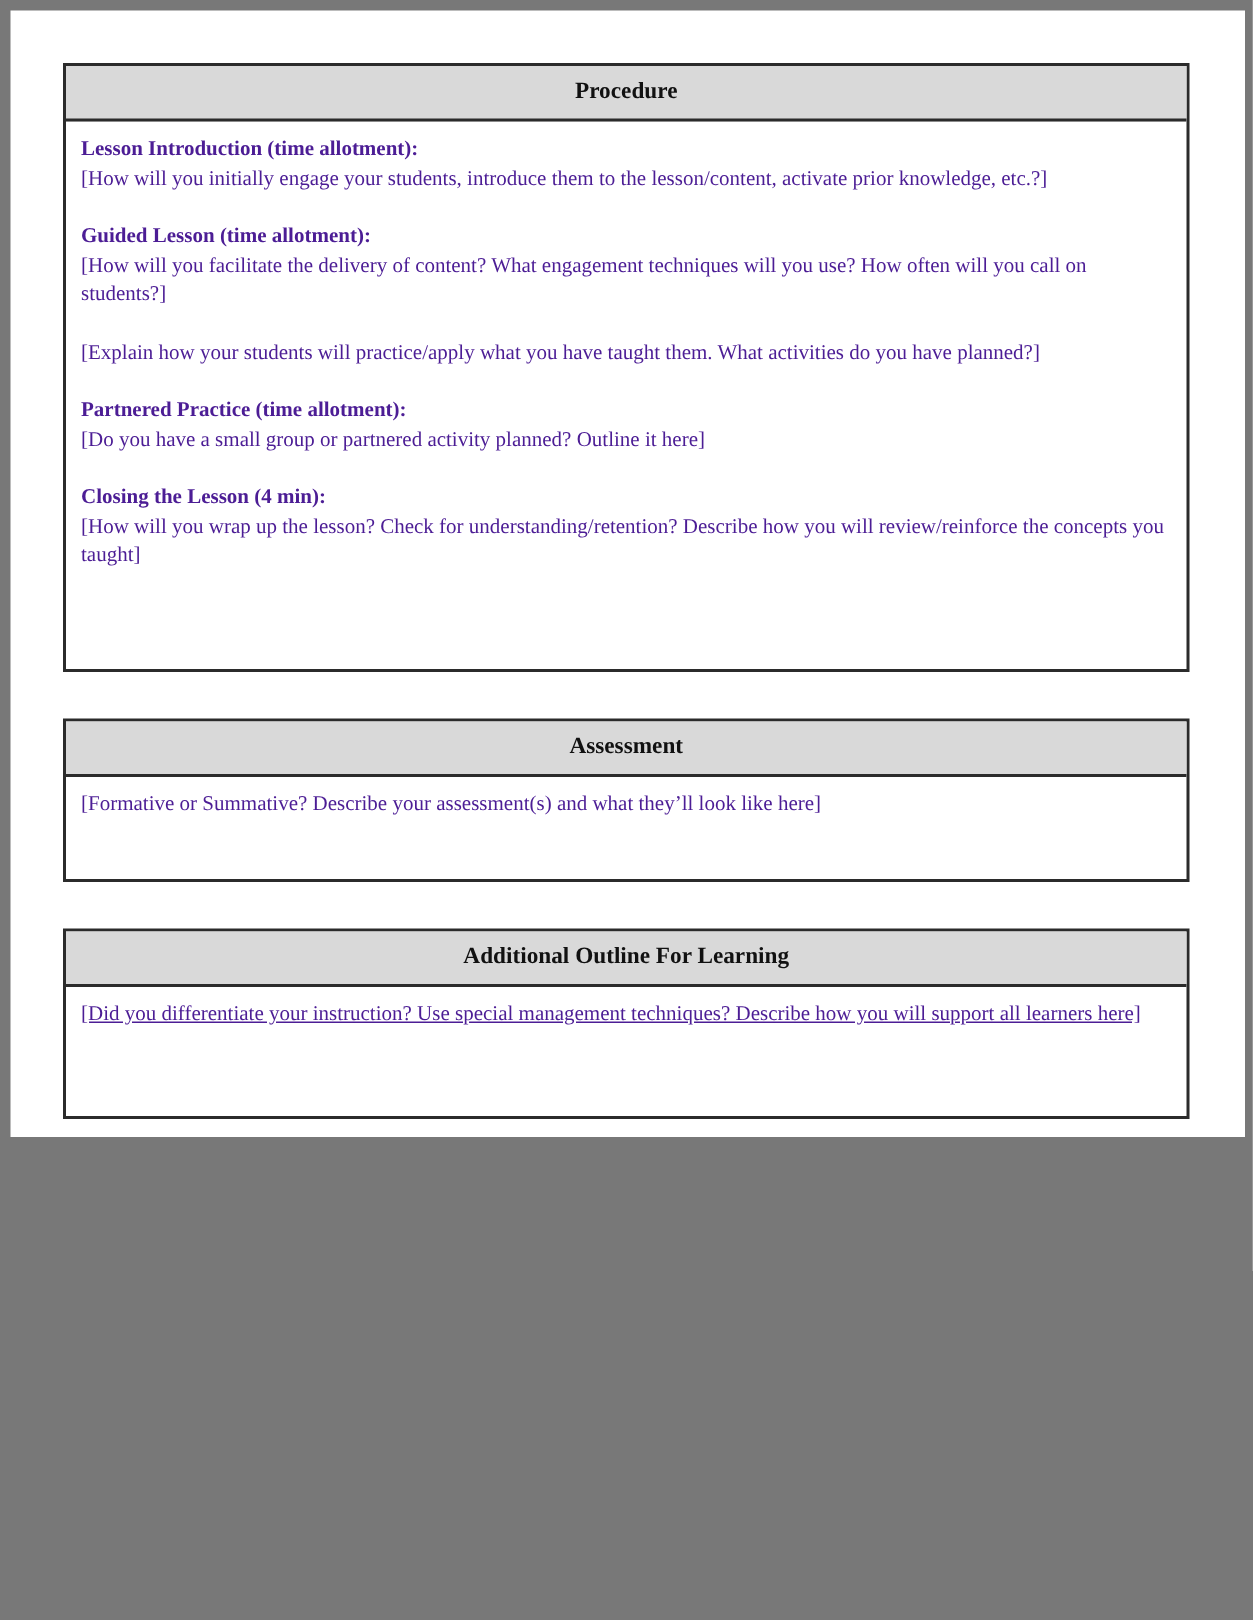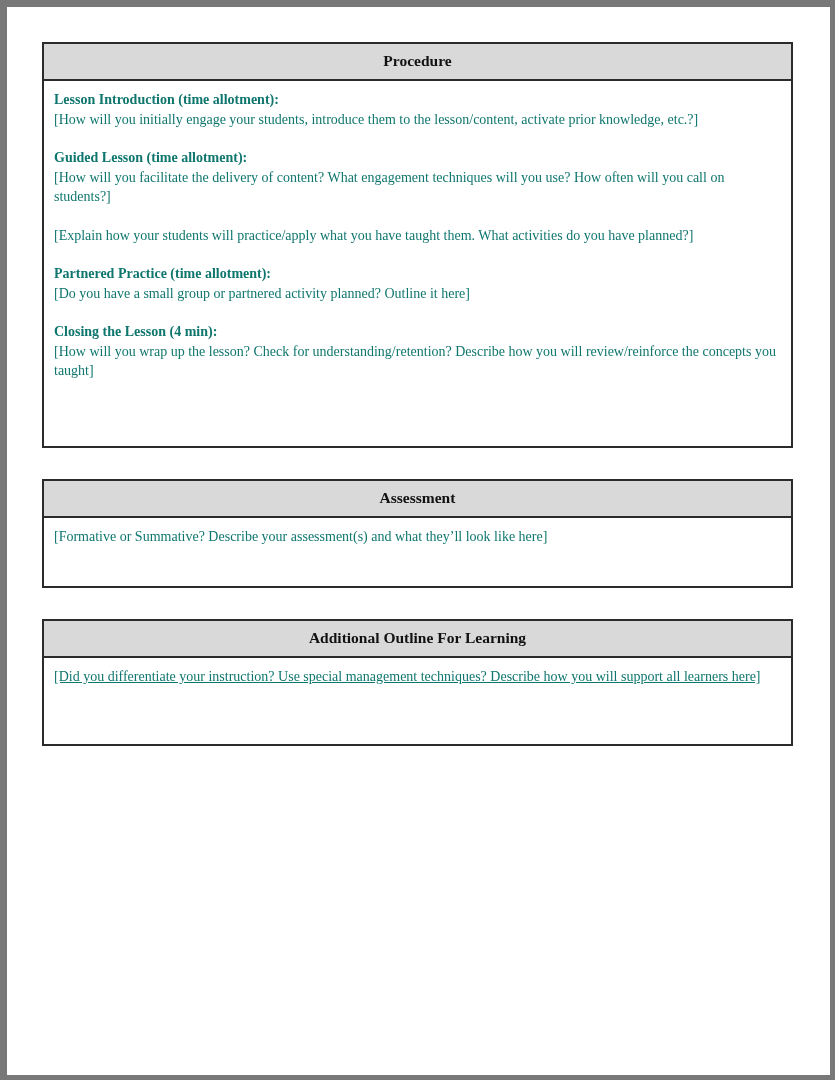--- a/index.html
+++ b/index.html
@@ -9,21 +9,21 @@
     height: 1080px;
     background: #787878;
     font-family: "Liberation Serif", "DejaVu Serif", serif;
     overflow: hidden;
   }
   .page {
     position: absolute;
     left: 7px;
     top: 7px;
     width: 823px;
-    height: 1068px;
+    height: 751px;
     background: #ffffff;
     box-sizing: border-box;
   }
   .content {
     position: absolute;
     left: 35px;
     top: 35px;
     width: 751px;
   }
   .section {
@@ -38,21 +38,21 @@
     text-align: center;
     font-weight: bold;
     font-size: 15.5px;
     color: #111111;
     padding: 8px 0 9px 0;
   }
   .section-body {
     padding: 9px 10px 8px 10px;
     font-size: 14px;
     line-height: 19.5px;
-    color: #0f766e;
+    color: #4c1d95;
   }
   .section-body.procedure { min-height: 348px; }
   .section-body.assessment { min-height: 51px; }
   .section-body.supports { min-height: 69px; text-decoration: underline; }
   .block p { margin: 0; }
   .block + .block { margin-top: 19px; }
   .block-heading { font-weight: bold; }
 </style>
 </head>
 <body>

